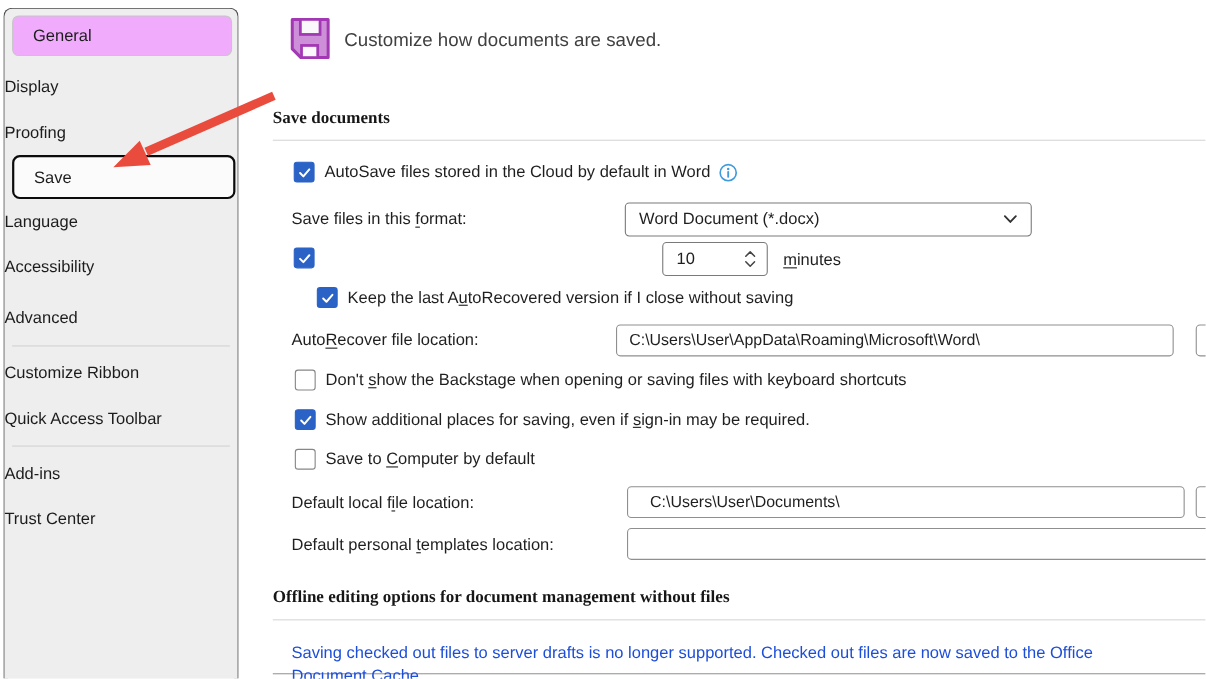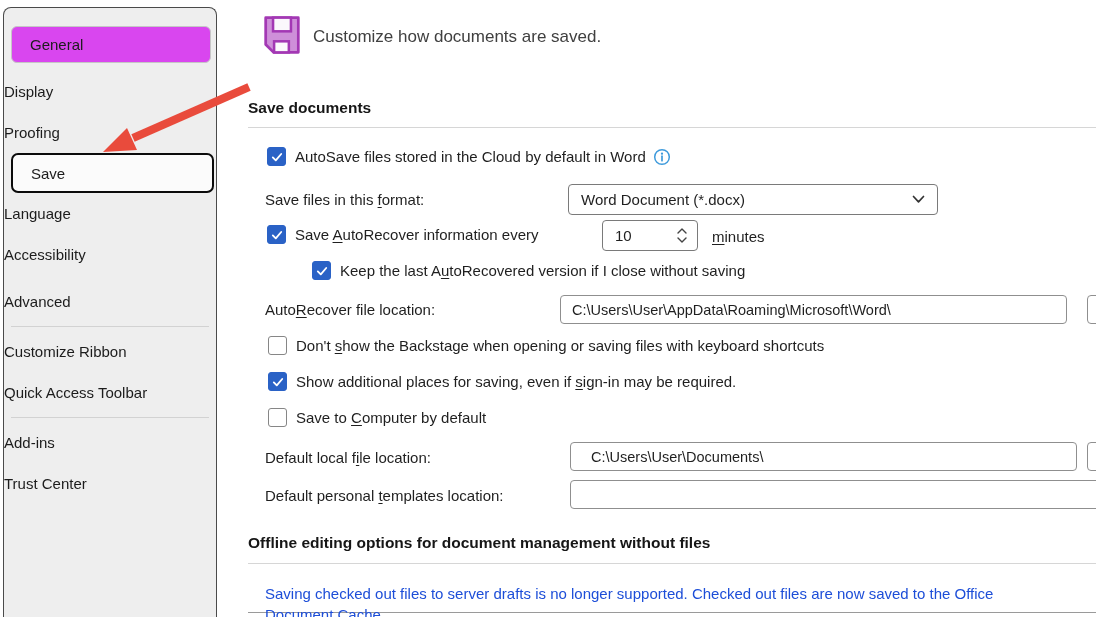--- a/index.html
+++ b/index.html
@@ -6,32 +6,32 @@
   html,body { width:1096px; height:617px; overflow:hidden; background:#ffffff;
               font-family:"Liberation Sans","DejaVu Sans",sans-serif; color:#1f1f1f; }
   body { position:relative; }
 
   
   .sidebar { position:absolute; left:3px; top:7px; width:214px; height:610px;
              background:#eeeeee; border:1.5px solid #4a4a4a; border-bottom:none;
              border-radius:8px 8px 0 0; padding-top:6px; z-index:1; }
   .side-item { height:41px; display:flex; align-items:center; 
                font-size:15px; color:#1c1c1c; cursor:default; }
-  .side-item.boxed-gray { height:37px; margin:12px 5px 8px 7px; padding-left:18px;
-               background:#d946ef; border:1px solid #c6c6c6; border-radius:6px; }
+  .side-item.boxed-gray { height:37px; margin:0 5px 8px 7px; padding-left:18px;
+               background:#f0abfc; border:1px solid #c6c6c6; border-radius:6px; }
   .side-item.boxed-selected { height:40px; margin:0 2px 0 7px; padding-left:18px;
                background:#fbfbfb; border:2px solid #0b0b0b; border-radius:7px; }
   .side-item.gap-top { margin-top:6px; }
   .side-divider { height:1px; background:#d2d2d2; margin:4px 7px; }
 
   
   .abs { position:absolute; }
   .row { position:absolute; display:flex; align-items:center; gap:9px;
          font-size:15px; white-space:nowrap; }
-  .sec-title { position:absolute; font-size:15.5px; font-weight:700; color:#161616; }
+  .sec-title { position:absolute; font-size:15.5px; font-weight:700; color:#161616;font-family:Liberation Serif, serif; }
   .rule { position:absolute; right:0; height:1px; background:#d6d6d6; }
   .u { text-decoration:underline; text-underline-offset:2px; }
   .lbl { white-space:nowrap; }
 
   .checkbox { width:19px; height:19px; flex:0 0 19px; border:1px solid #868686;
               border-radius:3px; background:#fff; display:inline-flex;
               align-items:center; justify-content:center; cursor:default; }
   .checkbox .check { visibility:hidden; }
   .checkbox.checked { background:#2a62c6; border-color:#2a62c6; }
   .checkbox.checked .check { visibility:visible; }
@@ -112,38 +112,37 @@
     <path d="M1.5 1.5 L6.5 6.8 L11.5 1.5" fill="none" stroke="#333" stroke-width="1.7" stroke-linecap="round" stroke-linejoin="round"></path>
   </svg>
 </div>
 
 <div class="row" style="left:267px; top:225px;">
   <span class="checkbox checked">
     <svg class="check" width="14" height="14" viewBox="0 0 16 16">
       <path d="M3.2 8.4 L6.6 11.8 L12.8 4.6" fill="none" stroke="#fff" stroke-width="2.1" stroke-linecap="round" stroke-linejoin="round"></path>
     </svg>
   </span>
-  <span class="lbl"><span>Save </span><span class="u">A</span><span>utoRecover information every</span></span>
 </div>
 <div class="spinner" style="left:602px; top:220px;justify-content:space-between;">
   <span>10</span>
   <span class="spin-btns">
     <svg width="10" height="6" viewBox="0 0 10 6">
       <path d="M1 5 L5 1 L9 5" fill="none" stroke="#444" stroke-width="1.4" stroke-linecap="round" stroke-linejoin="round"></path>
     </svg>
     <svg width="10" height="6" viewBox="0 0 10 6">
       <path d="M1 1 L5 5 L9 1" fill="none" stroke="#444" stroke-width="1.4" stroke-linecap="round" stroke-linejoin="round"></path>
     </svg>
   </span>
 </div>
 <div class="row" style="left:712px; top:228px;">
   <span class="lbl"><span class="u">m</span><span>inutes</span></span>
 </div>
 
-<div class="row" style="left:312px; top:261px;">
+<div class="row" style="left:288px; top:261px;">
   <span class="checkbox checked">
     <svg class="check" width="14" height="14" viewBox="0 0 16 16">
       <path d="M3.2 8.4 L6.6 11.8 L12.8 4.6" fill="none" stroke="#fff" stroke-width="2.1" stroke-linecap="round" stroke-linejoin="round"></path>
     </svg>
   </span>
   <span class="lbl"><span>Keep the last A</span><span class="u">u</span><span>toRecovered version if I close without saving</span></span>
 </div>
 
 <div class="row" style="left:265px; top:301px;">
   <span class="lbl"><span>Auto</span><span class="u">R</span><span>ecover file location:</span></span>

